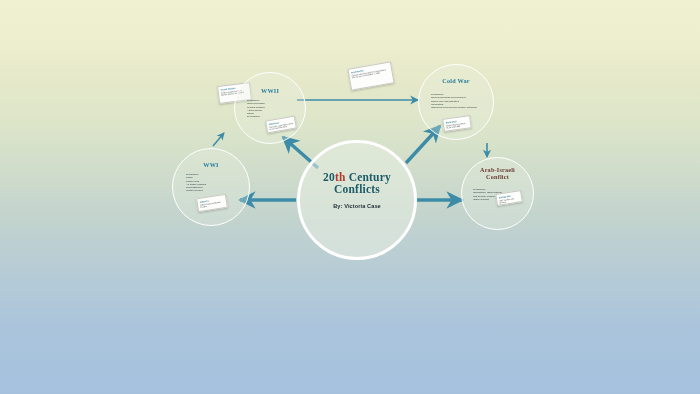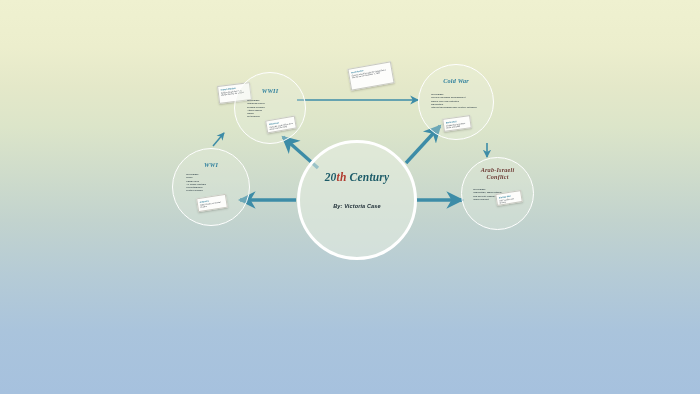--- a/index.html
+++ b/index.html
@@ -4,21 +4,21 @@
 <style>
   html,body{margin:0;padding:0;}
   body{
     width:700px;height:394px;overflow:hidden;
     font-family:"Liberation Sans",sans-serif;
     background:linear-gradient(180deg,
       #eff1d0 0%, #eceecd 12%, #e4e8c9 22%,
       #dce5c9 32%, #cfdccb 44%, #c2d3ce 56%,
       #b5cbd6 70%, #aac4dc 84%, #a6c1de 100%);
   }
-  #canvas{position:relative;width:700px;height:394px;font-style:italic;}
+  #canvas{position:relative;width:700px;height:394px;}
 
   
   .node{position:absolute;border-radius:50%;box-sizing:border-box;}
 
   .node-center{
     background:rgba(232,238,226,.55);
     border:3px solid #ffffff;
   }
   .node-sat{
     background:rgba(235,240,228,.28);
@@ -113,20 +113,21 @@
 
     <line x1="213" y1="146" x2="224" y2="133" stroke="#3d8ca7" stroke-width="1.5" marker-end="url(#ah)"></line>
 
     <line x1="487" y1="143" x2="487" y2="157" stroke="#3d8ca7" stroke-width="1.6" marker-end="url(#ah)"></line>
   </svg>
 
   <div class="node node-center" style="left:297px;top:140px;width:120px;height:120px;">
     <div class="center-title" style="top:28px;">
       <span>20</span><span class="ord">th</span><span> Century</span>
     </div>
+    <div class="center-title" style="top:40px;">Conflicts</div>
     <div class="center-author" style="top:60px;">By: Victoria Case</div>
   </div>
 
   <div class="node node-sat" style="left:172px;top:148px;width:78px;height:78px;">
     <div class="sat-title" style="top:12px;">WWI</div>
     <div class="sat-body" style="left:13px;top:24px;width:52px;">Technology -
 Tanks
 Poison Gas
 Air Traffic controls
 Flamethrowers

